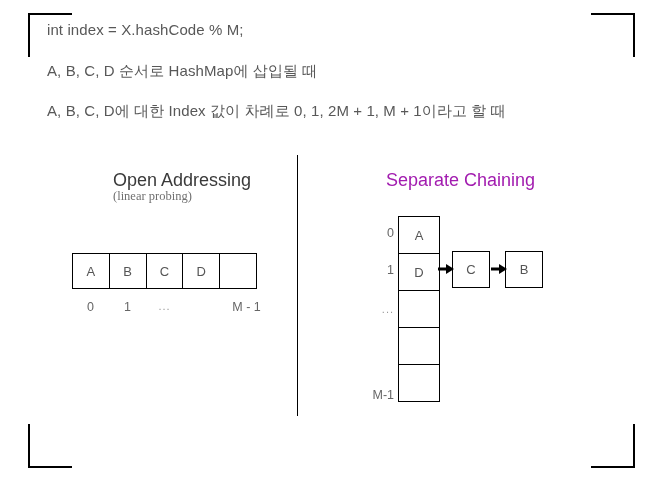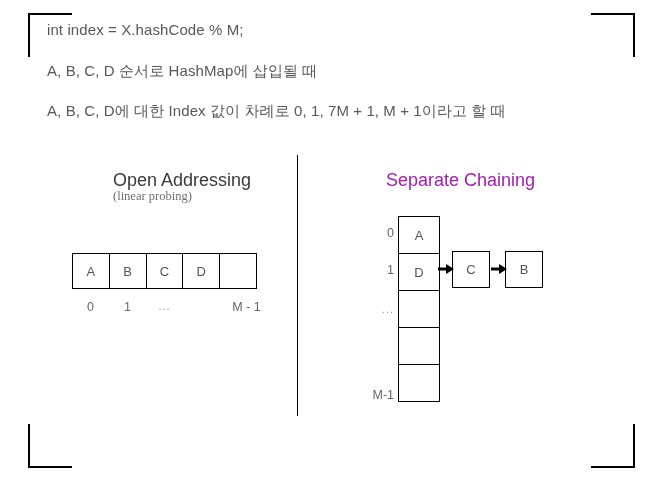--- a/index.html
+++ b/index.html
@@ -171,21 +171,21 @@
 <body>
 
 <div class="corner corner-tl"></div>
 <div class="corner corner-tr"></div>
 <div class="corner corner-bl"></div>
 <div class="corner corner-br"></div>
 
 <div class="text-block">
   <div class="text-line l1">int index = X.hashCode % M;</div>
   <div class="text-line l2">A, B, C, D 순서로 HashMap에 삽입될 때</div>
-  <div class="text-line l3">A, B, C, D에 대한 Index 값이 차례로 0, 1, 7M + 1, M + 1이라고 할 때</div>
+  <div class="text-line l3">A, B, C, D에 대한 Index 값이 차례로 0, 1, 2M + 1, M + 1이라고 할 때</div>
 </div>
 
 <div class="divider"></div>
 
 <div class="panel-title" id="oa-title">Open Addressing</div>
 <div class="panel-title sub" id="oa-subtitle">(linear probing)</div>
 
 <div class="oa-wrap">
   <div class="oa-row">
     <div class="oa-cell">A</div>

